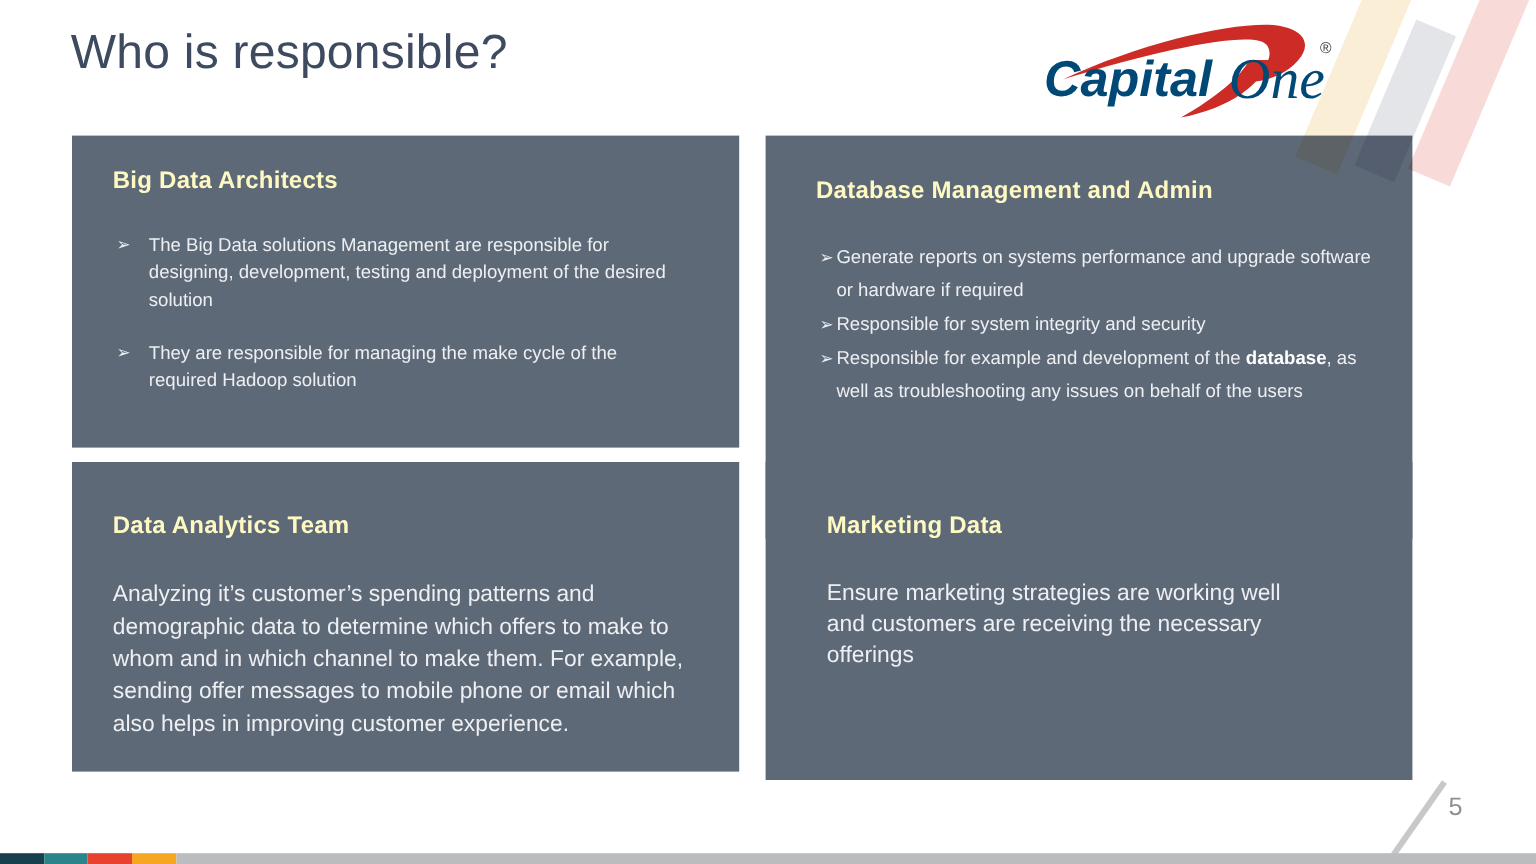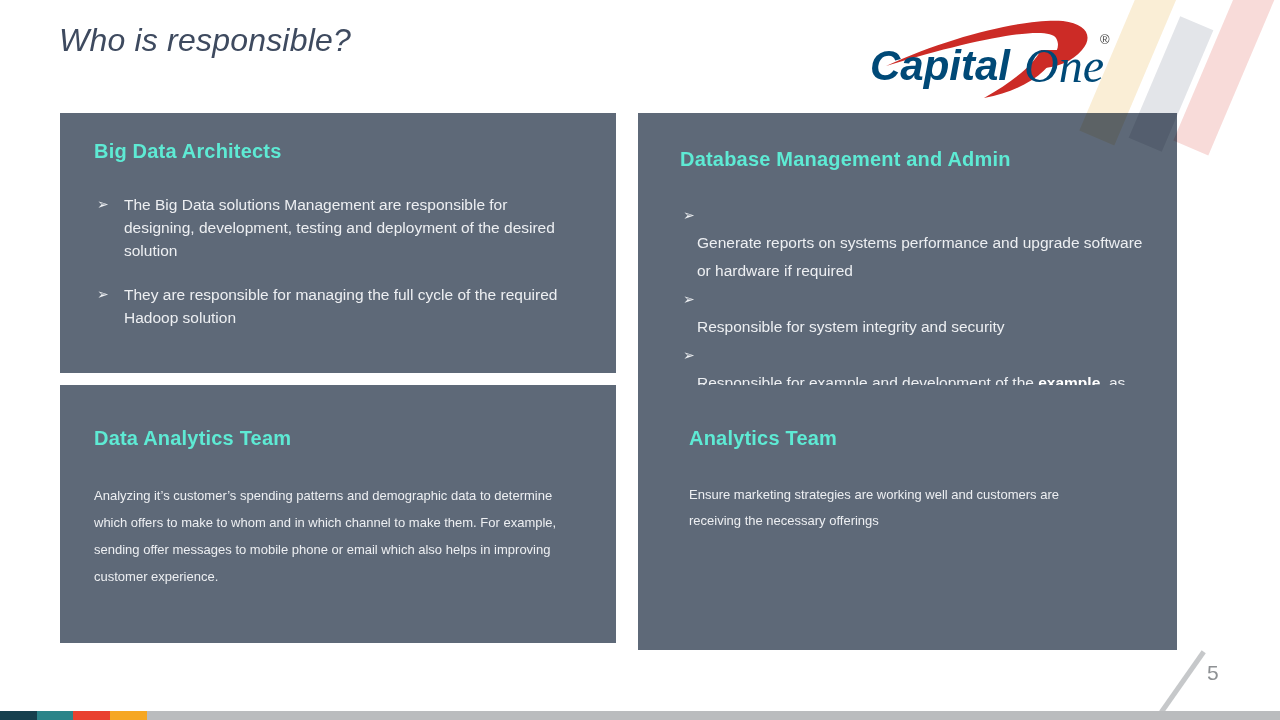--- a/index.html
+++ b/index.html
@@ -5,56 +5,56 @@
 <style>
   html,body { margin:0; padding:0; background:#888; }
   .slide {
     position:relative; width:1280px; height:720px; margin:0 auto;
     background:#ffffff; overflow:hidden;
     font-family:"Liberation Sans", sans-serif;
   }
   
   .slide-title {
     position:absolute; left:59px; top:22px;
-    font-size:32px; font-weight:400; color:#3E4A5F; letter-spacing:0.2px;font-style:italic;
+    font-size:40px; font-weight:400; color:#3E4A5F; letter-spacing:0.2px;
   }
   
   .logo { position:absolute; left:858px; top:8px; width:260px; height:100px; z-index:2; }
   
   .stripe { position:absolute; mix-blend-mode:multiply; z-index:3; pointer-events:none; }
   .stripe-cream { left:1112px; top:-30px; width:38px; height:175px; background:#FAEED6; transform:rotate(23deg); }
   .stripe-gray  { left:1153px; top:18px;  width:36px; height:132px; background:#E3E5E9; transform:rotate(23deg); }
   .stripe-pink  { left:1206px; top:-20px; width:38px; height:175px; background:#F8DBD9; transform:rotate(23deg); }
   
   .panel { position:absolute; background:#5E6978; color:#EDEFF2; z-index:1; }
   .panel-1 { left:60px;  top:113px; width:556px; height:260px; }
   .panel-2 { left:638px; top:113px; width:539px; height:336px; }
   .panel-3 { left:60px;  top:385px; width:556px; height:258px; }
   .panel-4 { left:638px; top:385px; width:539px; height:265px; }
   .panel-heading {
-    position:absolute; font-weight:bold; color:#5eead4; font-size:20px; letter-spacing:0.2px;
+    position:absolute; font-weight:bold; color:#fef9c3; font-size:20px; letter-spacing:0.2px;
   }
   .panel-1 .panel-heading { left:34px; top:27px; }
   .panel-2 .panel-heading { left:42px; top:35px; }
   .panel-3 .panel-heading { left:34px; top:42px;text-align:center; }
   .panel-4 .panel-heading { left:51px; top:42px; }
   .bullet-list { position:absolute; }
   .panel-1 .bullet-list { left:37px; top:80px;  width:490px; }
   .panel-2 .bullet-list { left:45px; top:88px;  width:475px; }
   .bullet-item { display:flex; align-items:flex-start; }
   .panel-1 .bullet-item { line-height:23px; font-size:15.5px; margin-bottom:21px; }
   .panel-2 .bullet-item { line-height:28px; font-size:15.5px; margin-bottom:0; }
   .bullet-marker { flex:0 0 auto; font-family:"DejaVu Sans", sans-serif; color:#EDEFF2; }
   .panel-1 .bullet-marker { width:27px; font-size:14px; }
   .panel-2 .bullet-marker { width:14px; font-size:14px; }
   .bullet-text { flex:1 1 auto; }
   .panel-1 .bullet-text { max-width:445px; }
-  .panel-2 .bullet-text { max-width:455px;margin-top:28px; }
+  .panel-2 .bullet-text { max-width:455px; }
   .bullet-text b, .bullet-text strong { font-weight:bold; color:#ffffff; }
-  .panel-para { position:absolute; font-size:13px; }
+  .panel-para { position:absolute; font-size:19px; }
   .panel-3 .panel-para { left:34px; top:97px; width:482px; line-height:27px; }
   .panel-4 .panel-para { left:51px; top:97px; width:390px; line-height:26px; }
   
   .footer-bar { position:absolute; left:0; top:711px; width:1280px; height:9px; z-index:2; }
   .footer-seg { position:absolute; top:0; height:9px; }
   .seg-navy   { left:0;     width:37px;   background:#16404E; }
   .seg-teal   { left:37px;  width:36px;   background:#2B8489; }
   .seg-red    { left:73px;  width:37px;   background:#E9412F; }
   .seg-orange { left:110px; width:37px;   background:#F6A722; }
   .seg-gray   { left:147px; width:1133px; background:#BABCBE; }
@@ -86,50 +86,50 @@
 
   <div class="panel panel-1">
     <div class="panel-heading">Big Data Architects</div>
     <div class="bullet-list">
       <div class="bullet-item">
         <span class="bullet-marker">➢</span>
         <span class="bullet-text">The Big Data solutions Management are responsible for designing, development, testing and deployment of the desired solution</span>
       </div>
       <div class="bullet-item">
         <span class="bullet-marker">➢</span>
-        <span class="bullet-text">They are responsible for managing the full cycle of the required Hadoop solution</span>
+        <span class="bullet-text">They are responsible for managing the make cycle of the required Hadoop solution</span>
       </div>
     </div>
   </div>
 
   <div class="panel panel-2">
     <div class="panel-heading">Database Management and Admin</div>
     <div class="bullet-list">
       <div class="bullet-item">
         <span class="bullet-marker">➢</span>
         <span class="bullet-text">Generate reports on systems performance and upgrade software or hardware if required</span>
       </div>
       <div class="bullet-item">
         <span class="bullet-marker">➢</span>
         <span class="bullet-text">Responsible for system integrity and security</span>
       </div>
       <div class="bullet-item">
         <span class="bullet-marker">➢</span>
-        <span class="bullet-text"><span>Responsible for example and development of the </span><strong>example</strong><span>, as well as troubleshooting any issues on behalf of the users</span></span>
+        <span class="bullet-text"><span>Responsible for example and development of the </span><strong>database</strong><span>, as well as troubleshooting any issues on behalf of the users</span></span>
       </div>
     </div>
   </div>
 
   <div class="panel panel-3">
     <div class="panel-heading">Data Analytics Team</div>
     <div class="panel-para">Analyzing it’s customer’s spending patterns and demographic data to determine which offers to make to whom and in which channel to make them. For example, sending offer messages to mobile phone or email which also helps in improving customer experience.</div>
   </div>
 
   <div class="panel panel-4">
-    <div class="panel-heading">Analytics Team</div>
+    <div class="panel-heading">Marketing Data</div>
     <div class="panel-para">Ensure marketing strategies are working well and customers are receiving the necessary offerings</div>
   </div>
 
   <div class="stripe stripe-cream"></div>
   <div class="stripe stripe-gray"></div>
   <div class="stripe stripe-pink"></div>
 
   <div class="page-slash"></div>
   <div class="page-number">5</div>
 

